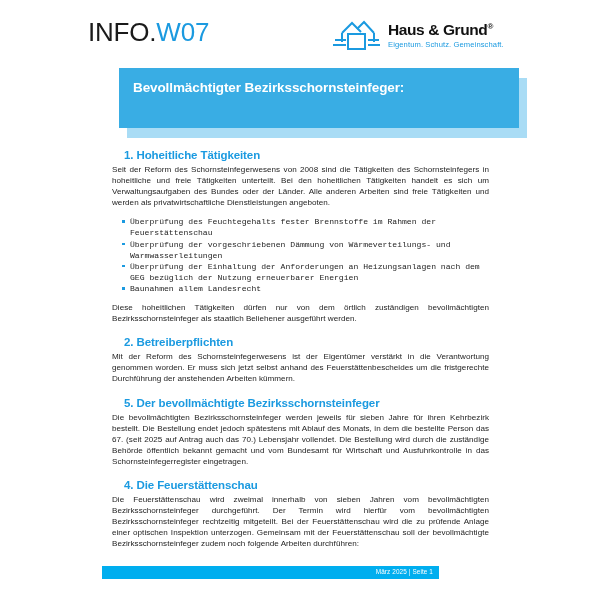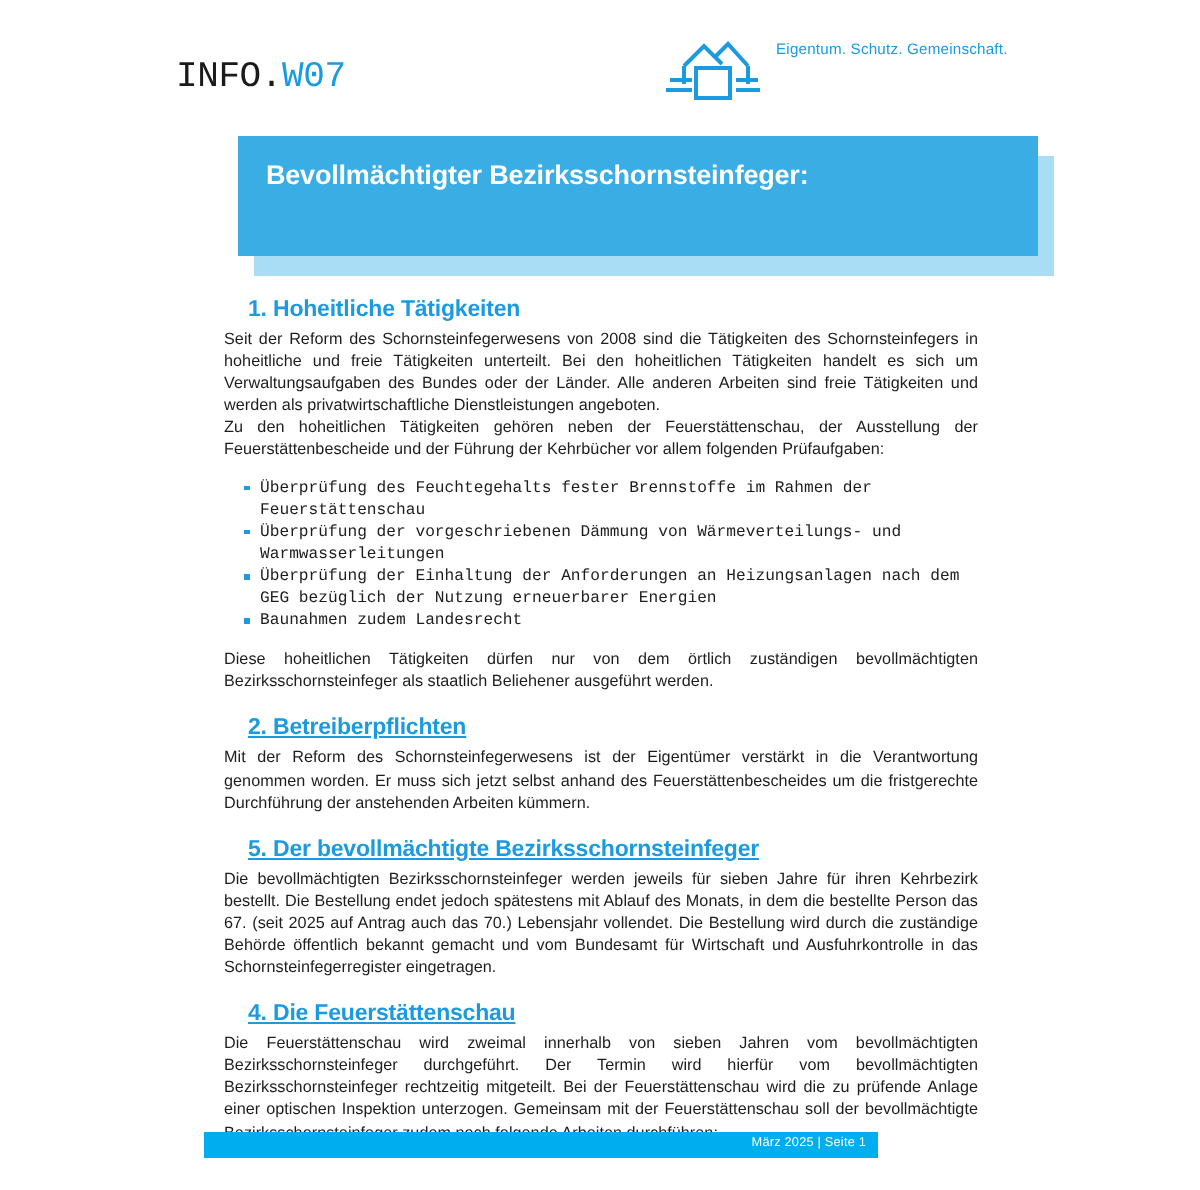--- a/index.html
+++ b/index.html
@@ -25,27 +25,26 @@
   .header {
     position: absolute;
     left: 0;
     top: 0;
     width: 600px;
     height: 60px;
   }
   .doc-title {
     position: absolute;
     left: 88px;
-    top: 29px;
-    font-size: 18px;
+    top: 17px;
+    font-size: 26px;
     font-weight: 400;
     letter-spacing: -0.2px;
     color: #1a1a1a;
     white-space: nowrap;
-    font-family: Liberation Mono, monospace;
   }
   .doc-title .code {
     color: #1b9ae0;
   }
 
   .logo {
     position: absolute;
     left: 330px;
     top: 17px;
     width: 190px;
@@ -137,21 +136,20 @@
   .sec-heading {
     color: #1b9ae0;
     font-size: 11.5px;
     font-weight: bold;
     line-height: 14px;
     margin: 0 0 2px 12px;
     letter-spacing: -0.1px;
   }
   .sec-heading.gap {
     margin-top: 11px;
-    text-decoration: underline;
   }
   .para {
     font-size: 8.1px;
     line-height: 11.1px;
     color: #1d1d1d;
     text-align: justify;
     margin: 0 0 0 0;
     letter-spacing: 0.02px;
   }
   .para + .para {
@@ -220,43 +218,43 @@
             <line x1="12" y1="15" x2="12" y2="24"></line>
             <line x1="44" y1="15" x2="44" y2="24"></line>
             <line x1="5" y1="22" x2="16" y2="22"></line>
             <line x1="3" y1="27" x2="16" y2="27"></line>
             <line x1="38" y1="22" x2="49" y2="22"></line>
             <line x1="38" y1="27" x2="50" y2="27"></line>
           </g>
         </svg>
       </div>
       <div class="logo-text">
+        <div class="logo-name"><span>Haus &amp; Grund</span><span class="reg">®</span></div>
         <div class="logo-claim">Eigentum. Schutz. Gemeinschaft.</div>
       </div>
     </div>
   </div>
 
   <div class="banner-wrap">
     <div class="banner-shadow"></div>
     <div class="banner-main"></div>
     <div class="banner-title">
       <span>Bevollmächtigter Bezirksschornsteinfeger:</span>
     </div>
   </div>
 
   <div class="content">
 
     <h2 class="sec-heading">1. Hoheitliche Tätigkeiten</h2>
     <p class="para">Seit der Reform des Schornsteinfegerwesens von 2008 sind die Tätigkeiten des Schornsteinfegers in hoheitliche und freie Tätigkeiten unterteilt. Bei den hoheitlichen Tätigkeiten handelt es sich um Verwaltungsaufgaben des Bundes oder der Länder. Alle anderen Arbeiten sind freie Tätigkeiten und werden als privatwirtschaftliche Dienstleistungen angeboten.</p>
-    <p class="para">Zu den hoheitlichen Tätigkeiten gehören neben der Feuerstättenschau, der Ausstellung der Feuerstättenbescheide und der Führung der Kehrbücher vor allem folgenden Prüfaufgaben:</p>
     <ul class="bullets">
       <li>Überprüfung des Feuchtegehalts fester Brennstoffe im Rahmen der Feuerstättenschau</li>
       <li>Überprüfung der vorgeschriebenen Dämmung von Wärmeverteilungs- und Warmwasserleitungen</li>
       <li>Überprüfung der Einhaltung der Anforderungen an Heizungsanlagen nach dem GEG bezüglich der Nutzung erneuerbarer Energien</li>
-      <li>Baunahmen zudem Landesrecht</li>
+      <li>Baunahmen allem Landesrecht</li>
     </ul>
     <p class="para">Diese hoheitlichen Tätigkeiten dürfen nur von dem örtlich zuständigen bevollmächtigten Bezirksschornsteinfeger als staatlich Beliehener ausgeführt werden.</p>
 
     <h2 class="sec-heading gap">2. Betreiberpflichten</h2>
     <p class="para">Mit der Reform des Schornsteinfegerwesens ist der Eigentümer verstärkt in die Verantwortung genommen worden. Er muss sich jetzt selbst anhand des Feuerstättenbescheides um die fristgerechte Durchführung der anstehenden Arbeiten kümmern.</p>
 
     <h2 class="sec-heading gap">5. Der bevollmächtigte Bezirksschornsteinfeger</h2>
     <p class="para">Die bevollmächtigten Bezirksschornsteinfeger werden jeweils für sieben Jahre für ihren Kehrbezirk bestellt. Die Bestellung endet jedoch spätestens mit Ablauf des Monats, in dem die bestellte Person das 67. (seit 2025 auf Antrag auch das 70.) Lebensjahr vollendet. Die Bestellung wird durch die zuständige Behörde öffentlich bekannt gemacht und vom Bundesamt für Wirtschaft und Ausfuhrkontrolle in das Schornsteinfegerregister eingetragen.</p>
 
     <h2 class="sec-heading gap">4. Die Feuerstättenschau</h2>

